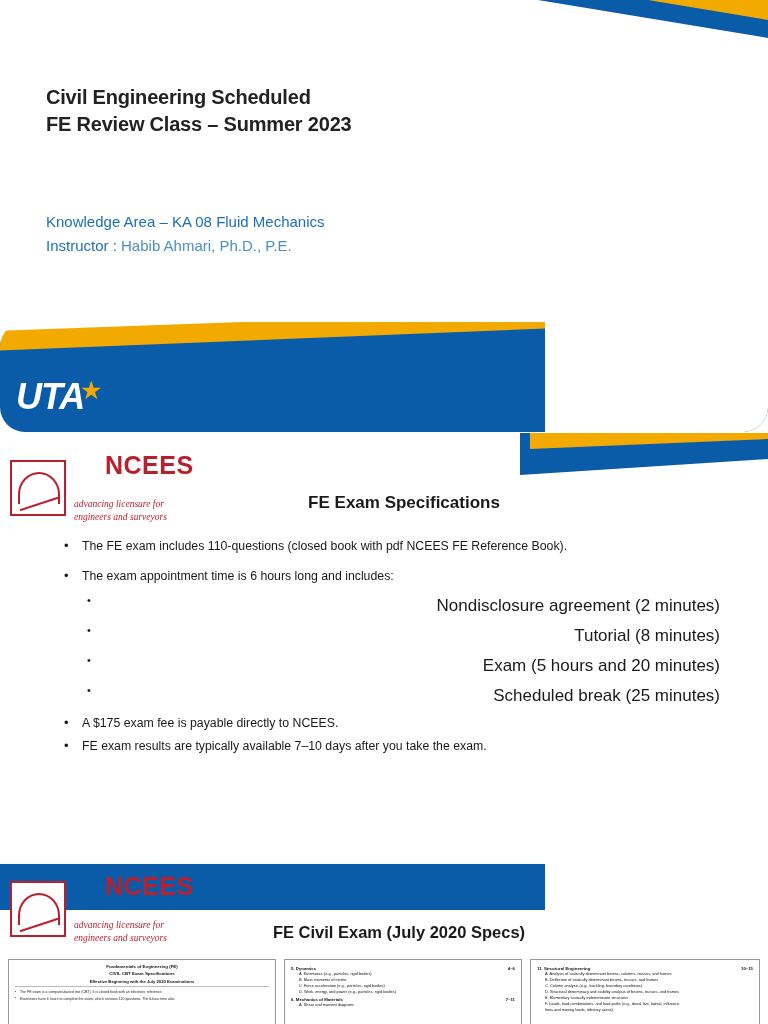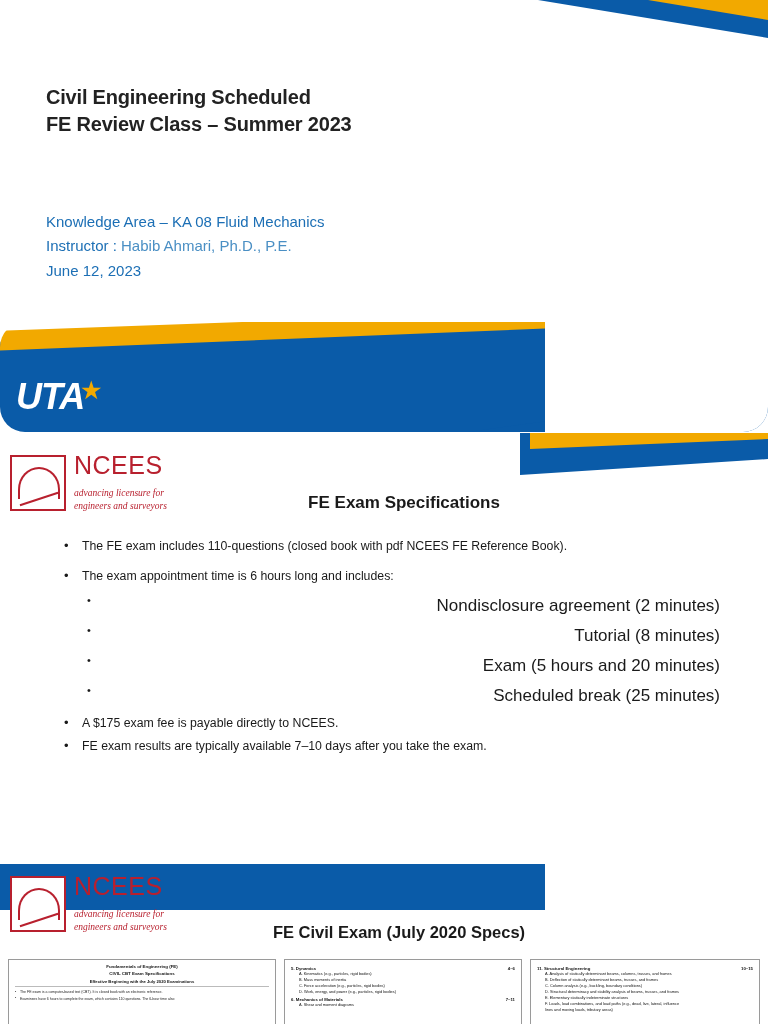--- a/index.html
+++ b/index.html
@@ -159,32 +159,33 @@
   .ncees-mark:after {
     content: "";
     position: absolute;
     left: 7px; bottom: 9px;
     width: 40px; height: 0;
     border-top: 2px solid #b8202e;
     transform: rotate(-18deg);
   }
   .ncees-text .ncees-name {
     font-size: 25px;
-    font-weight: normal;
+    font-weight: bold;
     color: #b8202e;
     letter-spacing: 0.5px;
     line-height: 1;
+    margin-left: 31px;
   }
   .ncees-text .ncees-tag {
     font-family: "Liberation Serif", serif;
     font-style: italic;
     font-size: 9.5px;
     color: #b8202e;
     line-height: 1.32;
-    margin-top: 9px;
+    margin-top: 20px;
   }
 
   .s2-title {
     position: absolute;
     left: 0; top: 60px;
     width: 768px;
     text-align: center;
     font-size: 17px;
     font-weight: bold;
     color: #1a1a1a;
@@ -339,21 +340,20 @@
     <div class="s1-title">
       <div>Civil Engineering Scheduled</div>
       <div>FE Review Class – Summer 2023</div>
     </div>
 
     <div class="s1-sub">
       <div>Knowledge Area – KA 08 Fluid Mechanics</div>
       <div>
         <span>Instructor : </span><span class="instr-name">Habib Ahmari, Ph.D., P.E.</span>
       </div>
-      <div>June 12, 2023</div>
     </div>
 
     <div class="s1-bottom-wrap">
       <div class="s1-blue-wedge"></div>
       <div class="s1-gold-wedge"></div>
       <div class="s1-blue-right"></div>
       <div class="s1-white-wedge"></div>
       <div class="uta-logo" style="left:16px; bottom:14px; font-size:36px;">
         <span>UTA</span><span class="uta-star">★</span>
       </div>

